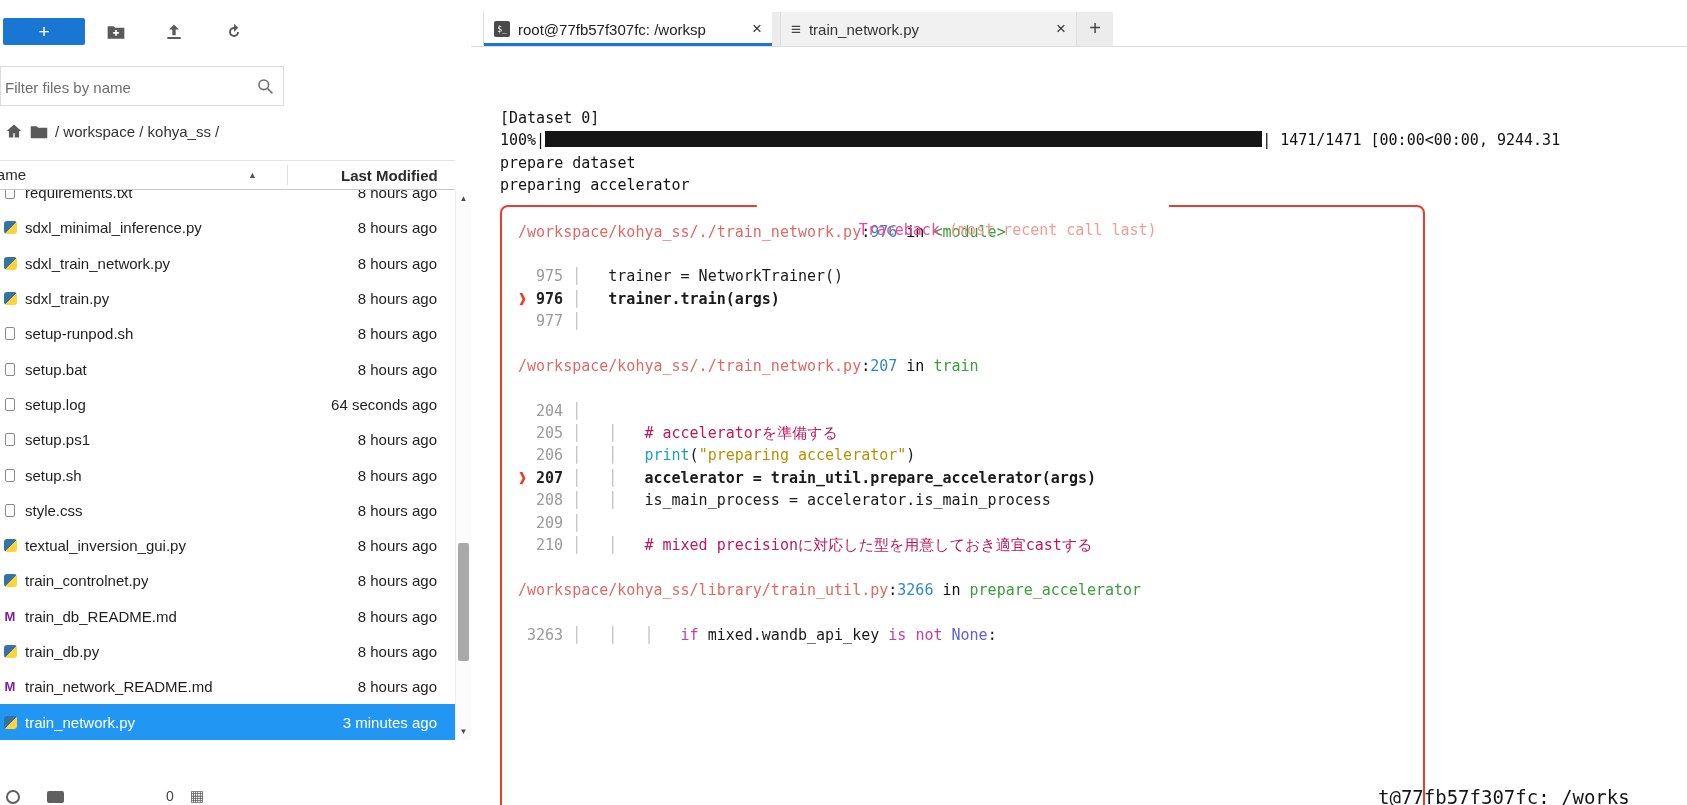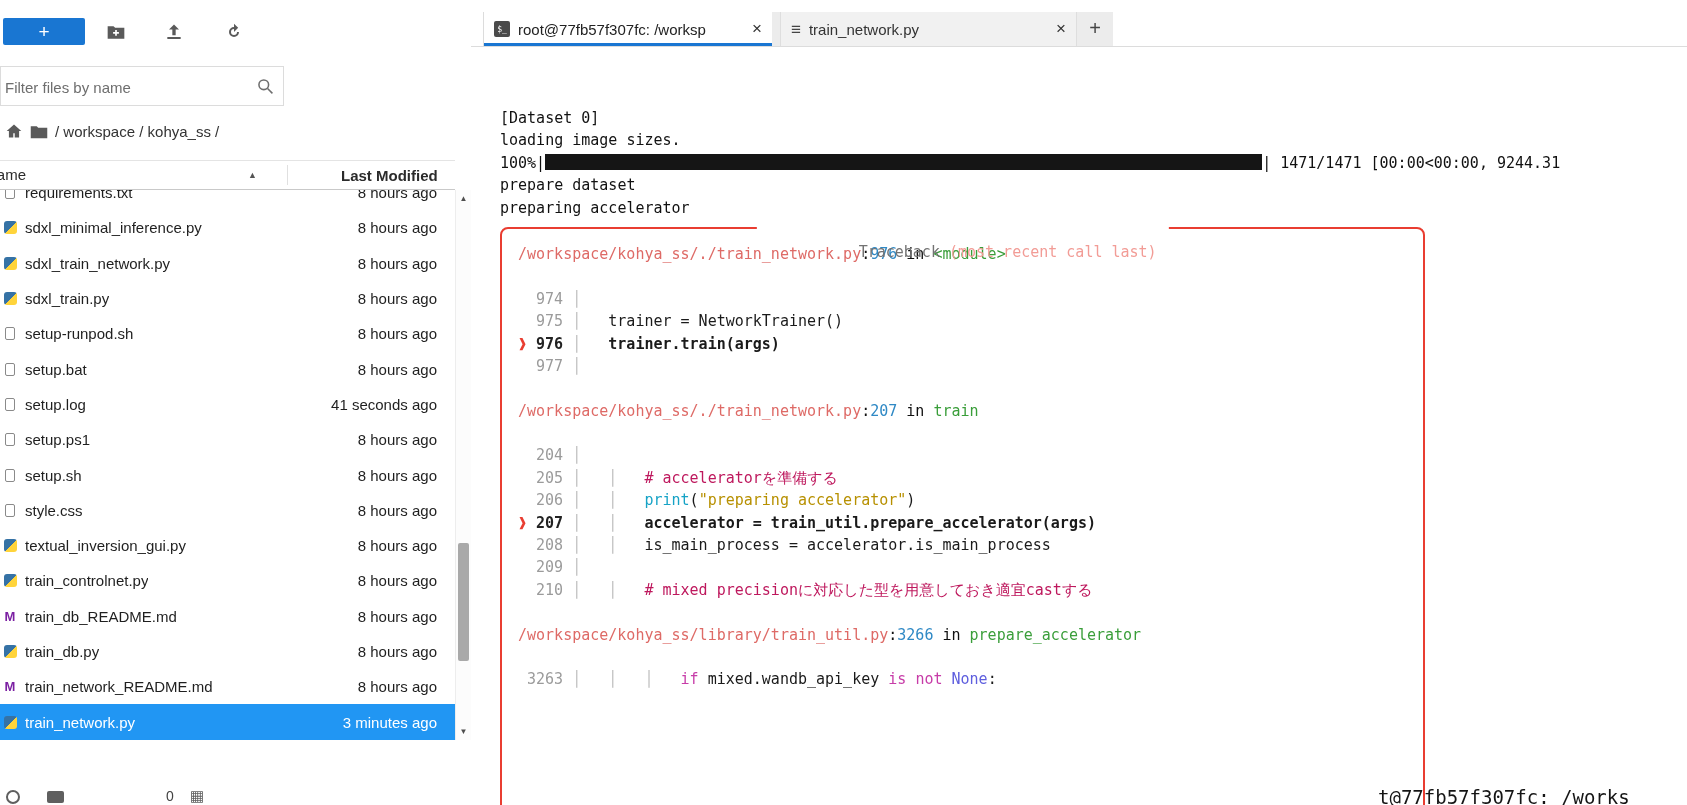--- a/index.html
+++ b/index.html
@@ -94,21 +94,21 @@
   .seg-comment{color:#be185d;}
   .seg-builtin{color:#16a3c6;}
   .seg-str{color:#b79000;}
   .seg-kw{color:#c73ca8;}
   .seg-none{color:#5e5ede;}
 
   .tb-box{position:relative;margin-top:8px;width:925px;height:620px;border:2px solid #e93d31;border-radius:8px;
           box-sizing:border-box;padding:14px 0 0 16px;}
   .tb-title{position:absolute;top:-13px;left:50%;transform:translateX(-50%);background:#fff;padding:0 12px;
             white-space:pre;height:24px;line-height:24px;}
-  .seg-tbt{color:#737373;margin-top:16px;}
+  .seg-tbt{color:#ec4899;margin-top:16px;}
   .seg-tbs{color:#f29c96;margin-left:9px;}
 
   .clipped-prompt{position:absolute;left:1378px;top:786px;font-family:"DejaVu Sans Mono",monospace;
                   font-size:19px;color:#151515;white-space:pre;}
 </style>
 </head>
 <body>
 
 <div id="page">
 
@@ -205,21 +205,21 @@
             <span class="file-icon"></span>
           </span>
           <span class="fname">setup.bat</span>
           <span class="fdate">8 hours ago</span>
         </div>
         <div class="frow">
           <span class="ficon">
             <span class="file-icon"></span>
           </span>
           <span class="fname">setup.log</span>
-          <span class="fdate">41 seconds ago</span>
+          <span class="fdate">64 seconds ago</span>
         </div>
         <div class="frow">
           <span class="ficon">
             <span class="file-icon"></span>
           </span>
           <span class="fname">setup.ps1</span>
           <span class="fdate">8 hours ago</span>
         </div>
         <div class="frow">
           <span class="ficon">
@@ -310,34 +310,32 @@
           <span class="tab-close">×</span>
         </div>
 
         <div class="tab-plus">+</div>
       </div>
     </div>
 
     <div class="terminal">
       <div>
           <div class="tline"><span class="seg-plain">[Dataset 0]</span></div>
-          <div class="tline"><span class="seg-plain">loading image sizes.</span></div>
           <div class="tline"><span class="seg-plain">100%|</span><span class="seg-bar"></span><span class="seg-plain">| 1471/1471 [00:00&lt;00:00, 9244.31</span></div>
           <div class="tline"><span class="seg-plain">prepare dataset</span></div>
           <div class="tline"><span class="seg-plain">preparing accelerator</span></div>
         </div>
 
       <div class="tb-box">
         <div class="tb-title">
           <span class="seg-tbt">Traceback</span><span class="seg-tbs">(most recent call last)</span>
         </div>
         <div>
             <div class="tline"><span class="seg-path">/workspace/kohya_ss/./train_network.py</span><span class="seg-plain">:</span><span class="seg-num">976</span><span class="seg-plain"> in </span><span class="seg-func">&lt;module&gt;</span></div>
             <div class="tline"></div>
-            <div class="tline"><span class="seg-lineno">  974 </span><span class="seg-guide">│</span></div>
             <div class="tline"><span class="seg-lineno">  975 </span><span class="seg-guide">│</span><span class="seg-code">   trainer = NetworkTrainer()</span></div>
             <div class="tline"><span class="seg-mark">❱ </span><span class="seg-marknum">976 </span><span class="seg-guide">│</span><span class="seg-codeb">   trainer.train(args)</span></div>
             <div class="tline"><span class="seg-lineno">  977 </span><span class="seg-guide">│</span></div>
             <div class="tline"></div>
             <div class="tline"><span class="seg-path">/workspace/kohya_ss/./train_network.py</span><span class="seg-plain">:</span><span class="seg-num">207</span><span class="seg-plain"> in </span><span class="seg-func">train</span></div>
             <div class="tline"></div>
             <div class="tline"><span class="seg-lineno">  204 </span><span class="seg-guide">│</span></div>
             <div class="tline"><span class="seg-lineno">  205 </span><span class="seg-guide">│   │   </span><span class="seg-comment"># acceleratorを準備する</span></div>
             <div class="tline"><span class="seg-lineno">  206 </span><span class="seg-guide">│   │   </span><span class="seg-builtin">print</span><span class="seg-code">(</span><span class="seg-str">"preparing accelerator"</span><span class="seg-code">)</span></div>
             <div class="tline"><span class="seg-mark">❱ </span><span class="seg-marknum">207 </span><span class="seg-guide">│   │   </span><span class="seg-codeb">accelerator = train_util.prepare_accelerator(args)</span></div>

